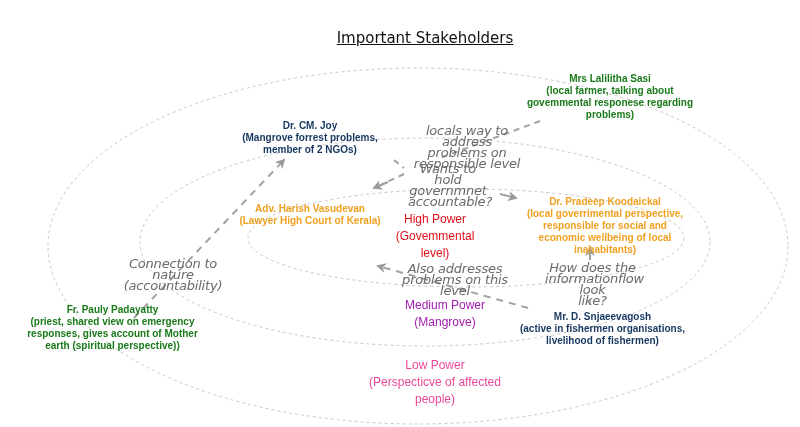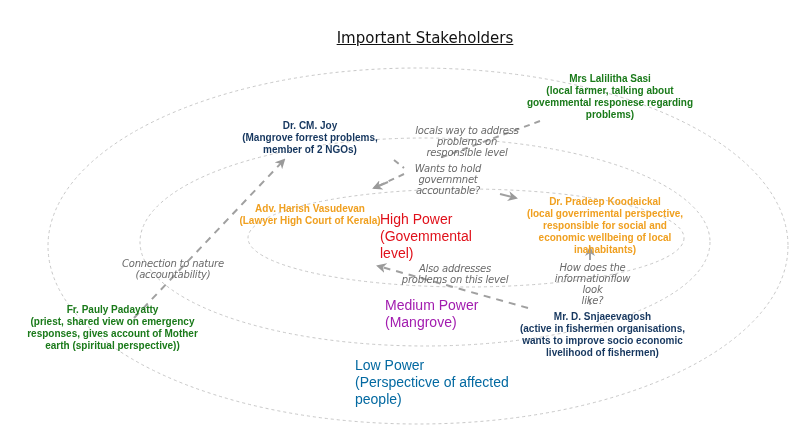--- a/index.html
+++ b/index.html
@@ -6,25 +6,25 @@
   body { width: 800px; height: 427px; position: relative; overflow: hidden; font-family: "Liberation Sans", sans-serif; }
   .canvas { position: absolute; left: 0; top: 0; width: 800px; height: 427px; }
   svg.bg { position: absolute; left: 0; top: 0; }
   .title { position: absolute; left: 0; width: 850px; top: 29px; text-align: center; font-family: "DejaVu Sans", sans-serif; font-size: 15px; color: #111; text-decoration: underline; }
   .node { position: absolute; text-align: center; font-weight: bold; font-size: 10px; line-height: 12px; font-family: "Liberation Sans", sans-serif; }
   .node .name { display: block; }
   .node .desc { display: block; }
   .green { color: #1a7a1a; }
   .navy { color: #16375f; }
   .orange { color: #f0a020; }
-  .edge-label { position: absolute; text-align: center; font-size: 10px; line-height: 11px; color: #6a6a6a; font-family: "DejaVu Sans", sans-serif; font-style: italic; letter-spacing: -0.2px; }
-  .level { position: absolute; font-size: 14px; line-height: 17px; font-family: "Liberation Sans", sans-serif; }
+  .edge-label { position: absolute; text-align: center; font-size: 13px; line-height: 11px; color: #6a6a6a; font-family: "DejaVu Sans", sans-serif; font-style: italic; letter-spacing: -0.2px; }
+  .level { position: absolute; text-align: center; font-size: 12px; line-height: 17px; font-family: "Liberation Sans", sans-serif; }
   .level.high { color: #e0101a; }
   .level.medium { color: #a21caf; }
-  .level.low { color: #0369a1; }
+  .level.low { color: #ec4899; }
 </style>
 </head>
 <body>
 
 <div class="canvas">
 
   <svg class="bg" width="800" height="427" viewBox="0 0 800 427">
     <defs>
       <marker id="arrowhead" viewBox="0 0 10 10" refX="8" refY="5" markerWidth="5" markerHeight="5" orient="auto-start-reverse">
         <path d="M0,0 L10,5 L0,10 L3,5 z" fill="#9a9a9a"></path>
@@ -73,21 +73,20 @@
     <span class="name">Dr. Pradeep Koodaickal</span>
     <span class="desc">(local goverrimental perspective,</span>
     <span class="desc">responsible for social and</span>
     <span class="desc">economic wellbeing of local</span>
     <span class="desc">inahabitants)</span>
   </div>
 
   <div class="node navy" style="left:510px; top:311px; width:185px;">
     <span class="name">Mr. D. Snjaeevagosh</span>
     <span class="desc">(active in fishermen organisations,</span>
-    <span class="desc">wants to improve socio economic</span>
     <span class="desc">livelihood of fishermen)</span>
   </div>
 
   <div class="node green" style="left:15px; top:304px; width:195px;">
     <span class="name">Fr. Pauly Padayatty</span>
     <span class="desc">(priest, shared view on emergency</span>
     <span class="desc">responses, gives account of Mother</span>
     <span class="desc">earth (spiritual perspective))</span>
   </div>
 

